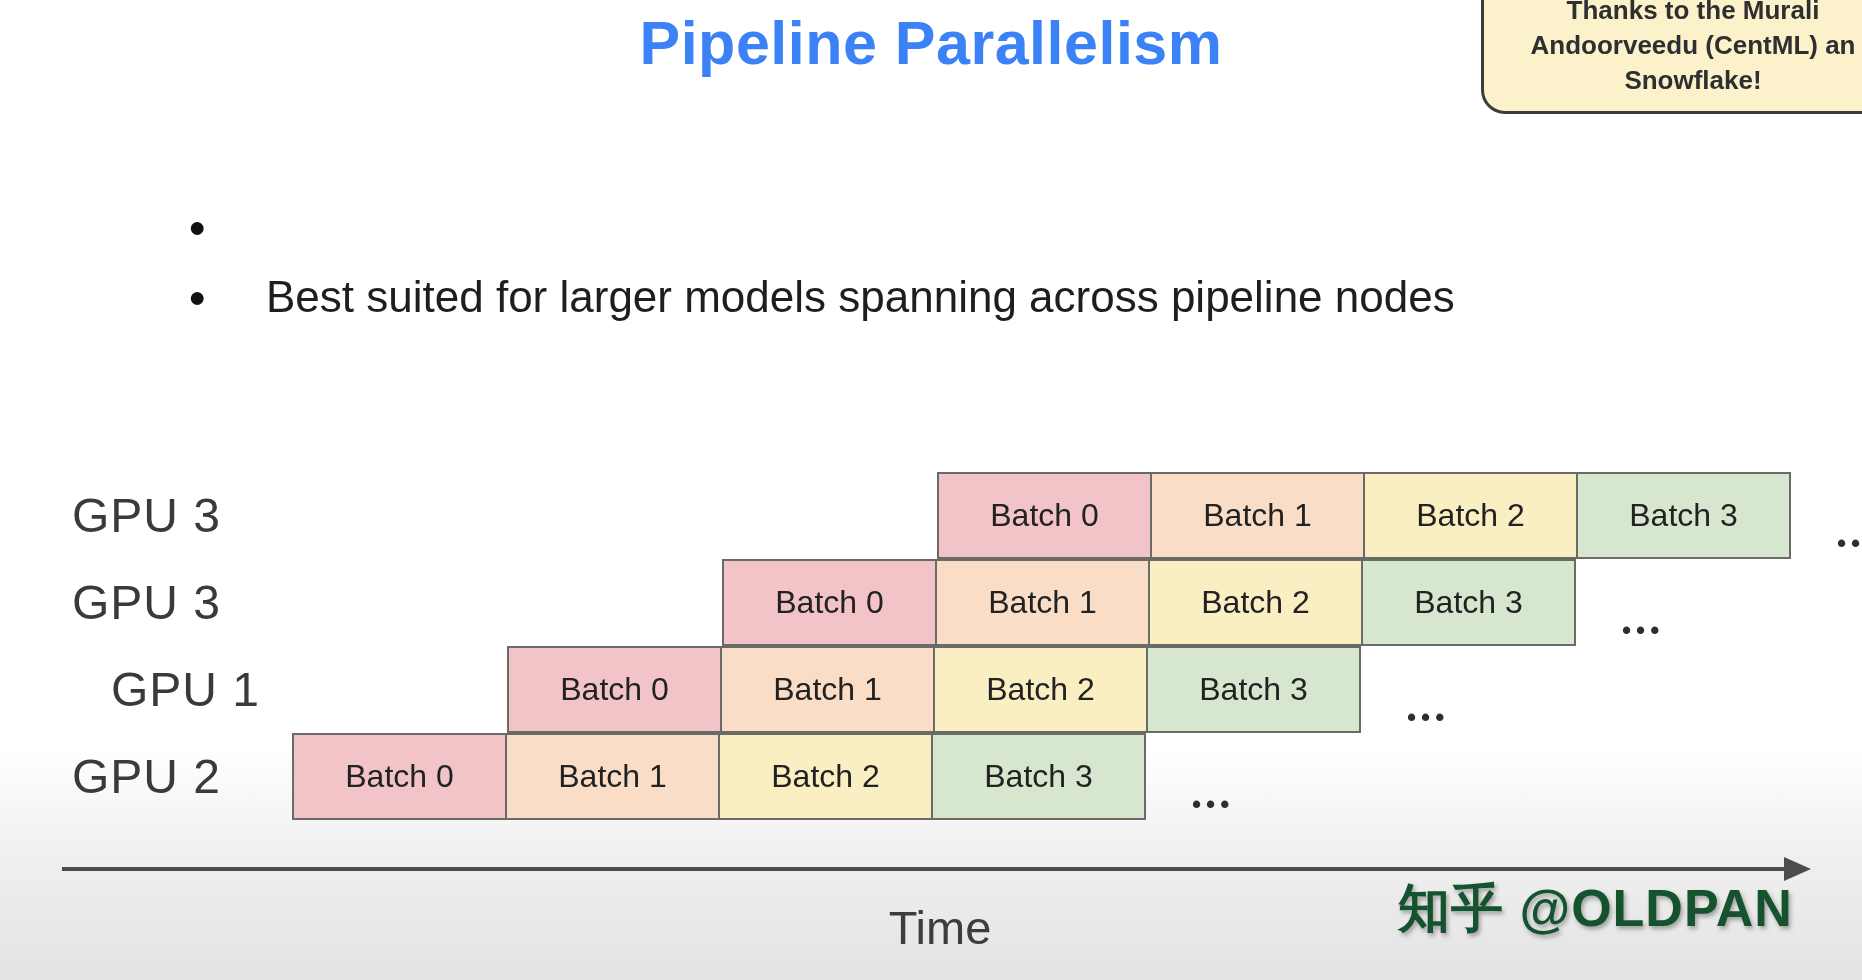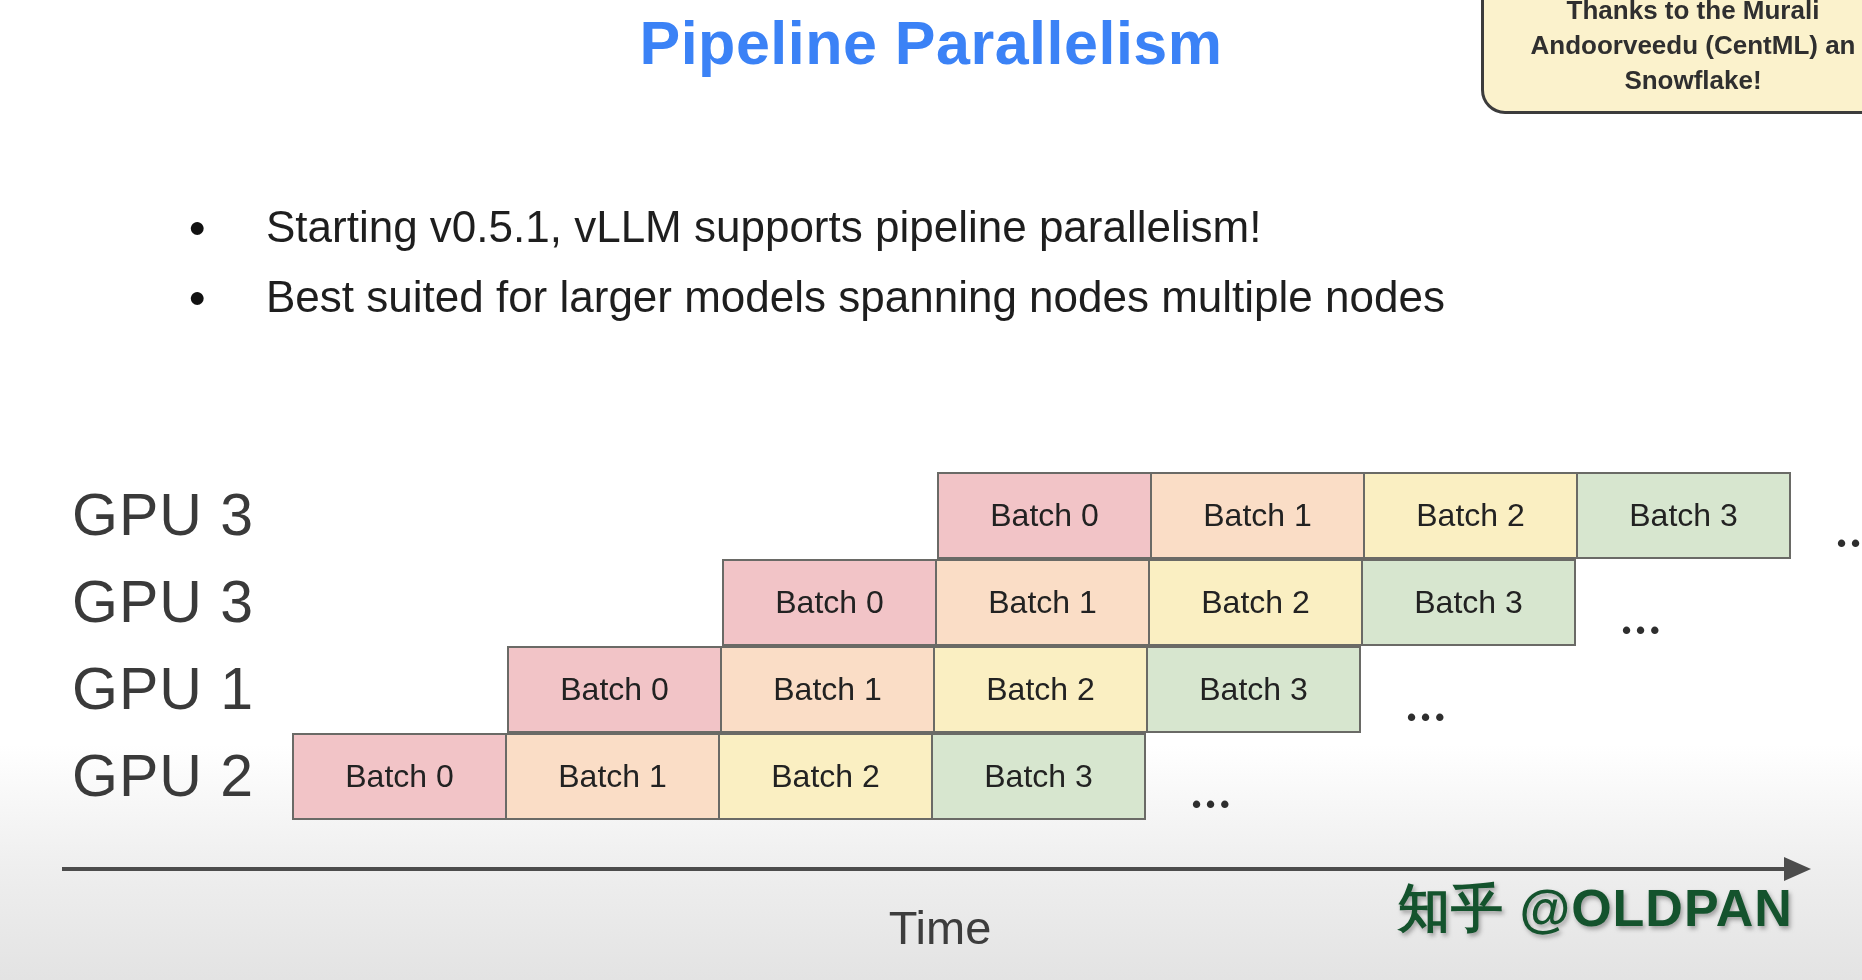--- a/index.html
+++ b/index.html
@@ -32,30 +32,30 @@
   .grow{position:absolute;display:flex;align-items:flex-end;height:87px;margin-left:20px;}
   .box{
     box-sizing:border-box;width:215px;height:87px;border:2px solid #6a6a66;
     display:flex;align-items:center;justify-content:center;
     font-size:32px;font-weight:500;color:#222;
   }
   .box + .box{margin-left:-2px;}
   .ellipsis{margin-left:46px;font-size:26px;letter-spacing:5px;color:#2e2e2e;font-weight:700;}
   .gpu-label{
     position:absolute;left:72px;height:87px;line-height:87px;
-    font-size:59px;font-weight:500;color:#3a3a3a;letter-spacing:1px;
+    font-size:48px;font-weight:500;color:#3a3a3a;letter-spacing:1px;
   }
   
   #row-gpu3{top:472px;left:917px;}
   #row-gpu2{top:559px;left:702px;}
   #row-gpu1{top:646px;left:487px;}
   #row-gpu0{top:733px;left:272px;}
   #label-gpu3{top:472px;}
   #label-gpu2{top:559px;}
-  #label-gpu1{top:646px;}
+  #label-gpu1{top:646px;margin-left:39px;}
   #label-gpu0{top:733px;}
   
   .time-line{position:absolute;left:62px;top:867px;width:1722px;height:4px;background:#4c4c4c;}
   .time-arrowhead{
     position:absolute;left:1784px;top:857px;width:0;height:0;
     border-top:12px solid transparent;border-bottom:12px solid transparent;
     border-left:27px solid #4c4c4c;
   }
   .time-label{
     position:absolute;top:900px;left:0;width:1880px;text-align:center;
@@ -76,28 +76,25 @@
 
 <div class="note" style="background: rgb(251, 242, 204); border-color: rgb(60, 60, 60);">
   <div>Thanks to the Murali</div>
   <div>Andoorveedu (CentML) an</div>
   <div>Snowflake!</div>
 </div>
 
 <div class="bullets">
   <div class="bullet">
     <div class="dot">●</div>
-    <div class="lines">
-      <div>Starting v0.5.1, vLLM supports pipeline parallelism!</div>
-    </div>
   </div>
   <div class="bullet">
     <div class="dot">●</div>
     <div class="lines">
-      <div>Best suited for larger models spanning nodes multiple nodes</div>
+      <div>Best suited for larger models spanning across pipeline nodes</div>
     </div>
   </div>
 </div>
 
 <div class="gpu-label" id="label-gpu3">GPU 3</div>
 <div class="gpu-label" id="label-gpu2">GPU 3</div>
 <div class="gpu-label" id="label-gpu1">GPU 1</div>
 <div class="gpu-label" id="label-gpu0">GPU 2</div>
 
 <div class="grow" id="row-gpu3">

